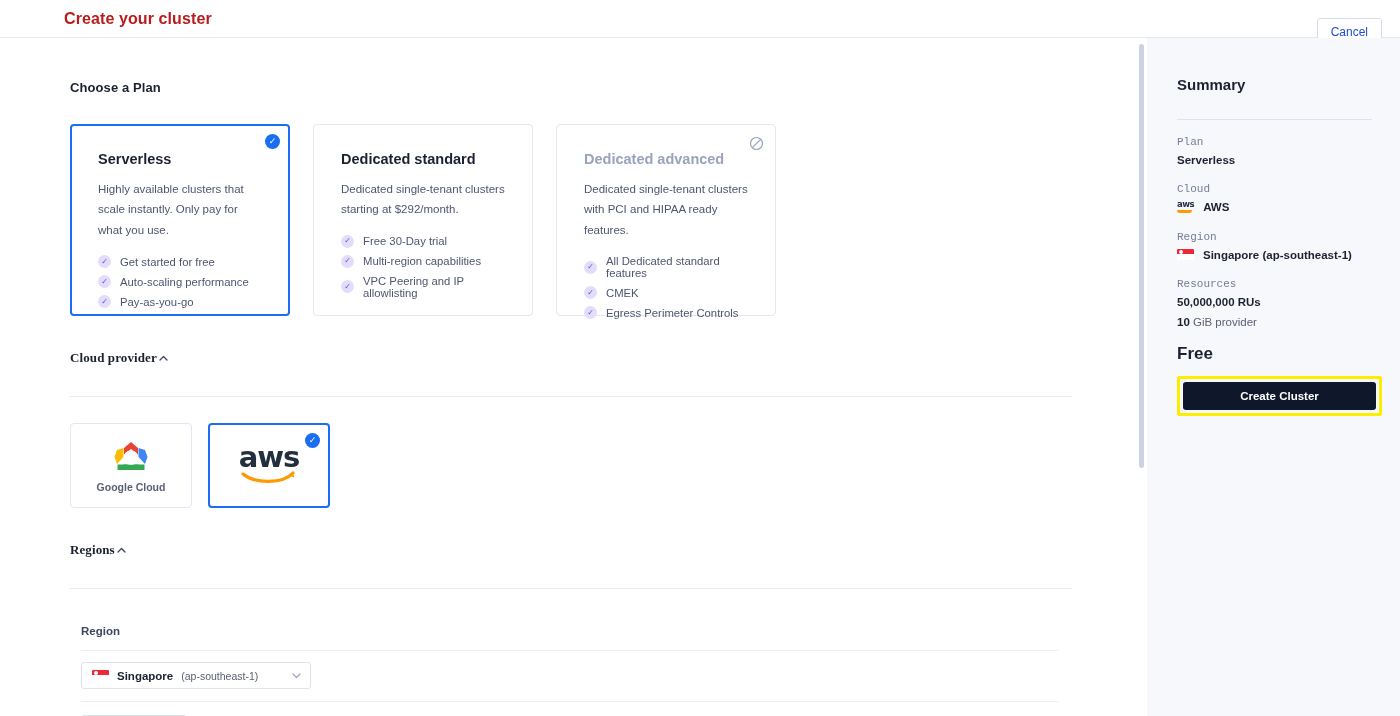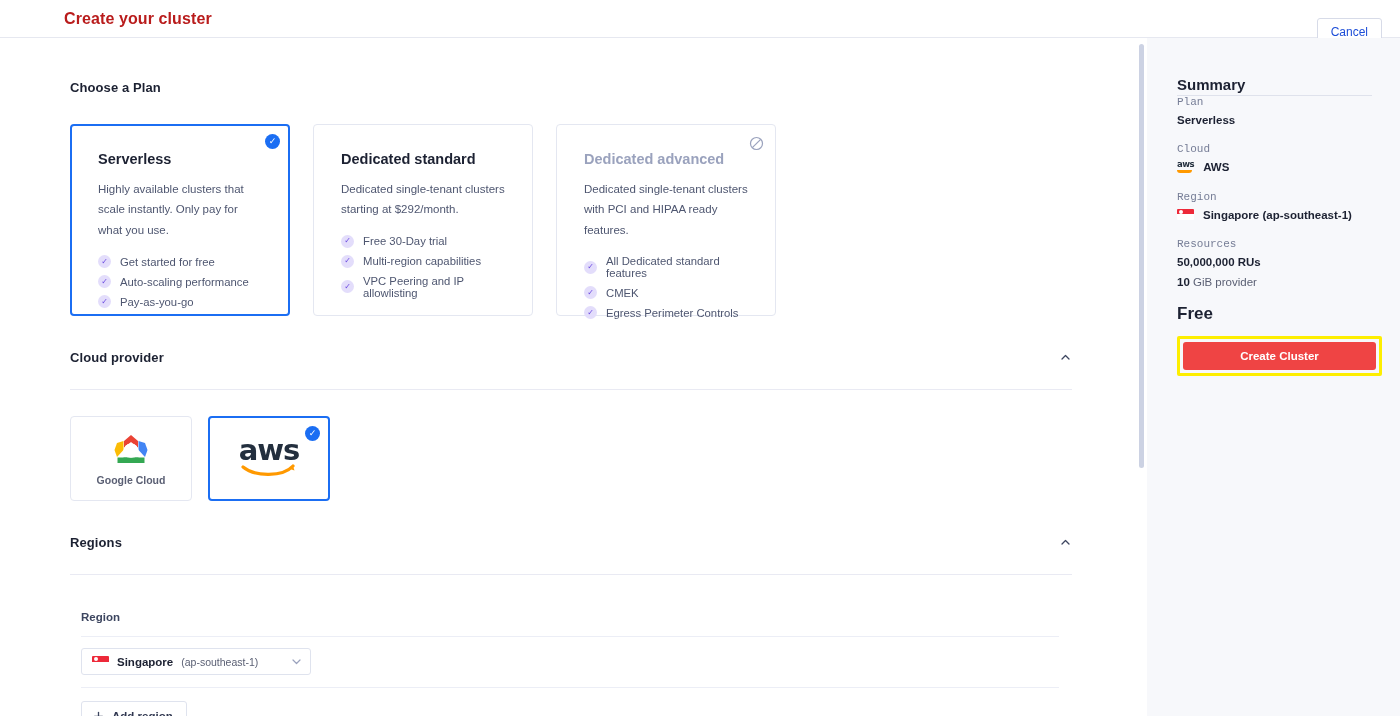--- a/index.html
+++ b/index.html
@@ -80,23 +80,24 @@
   .section-title {
     font-size: 13px;
     font-weight: bold;
     color: #1c2132;
     letter-spacing: .1px;
   }
   .section-bar {
     width: 1002px;
     display: flex;
     align-items: center;
-    justify-content: space-between;
-    padding-bottom: 24px;
+    justify-content: flex-start;
+    padding-bottom: 30px;
     border-bottom: 1px solid #e9eaf3;
+    font-family: Liberation Serif, serif;
   }
   .chev {
     width: 14px; height: 14px;
     color: #3d4660;
     display: flex;
     align-items: center;
     justify-content: center;
   }
 
   
@@ -278,22 +279,23 @@
   .summary-panel {
     width: 253px;
     height: 678px;
     background: #f7f8fb;
     padding: 38px 28px 0 30px;
   }
   .summary-title {
     font-size: 15px;
     font-weight: bold;
     color: #1c2132;
-    padding-bottom: 2px;
+    padding-bottom: 26px;
     border-bottom: 1px solid #dfe2ec;
+    margin-bottom: 16px;
   }
   .sum-label {
     font-size: 11px;
     color: #767d96;
     margin-bottom: 6px;
     font-family: Liberation Mono, monospace;
   }
   .sum-value {
     font-size: 11.5px;
     font-weight: bold;
@@ -336,21 +338,21 @@
   }
   .cta-ring {
     border: 3px solid #fdee00;
     border-radius: 2px;
     padding: 3px;
     width: 205px;
   }
   .cta-btn {
     width: 100%;
     height: 28px;
-    background: #ef4444;
+    background: #0f172a;
     color: #ffffff;
     border: none;
     border-radius: 3px;
     font-size: 11.5px;
     font-weight: bold;
     font-family: "Liberation Sans", sans-serif;
     cursor: pointer;
   }
 </style>
 </head>

